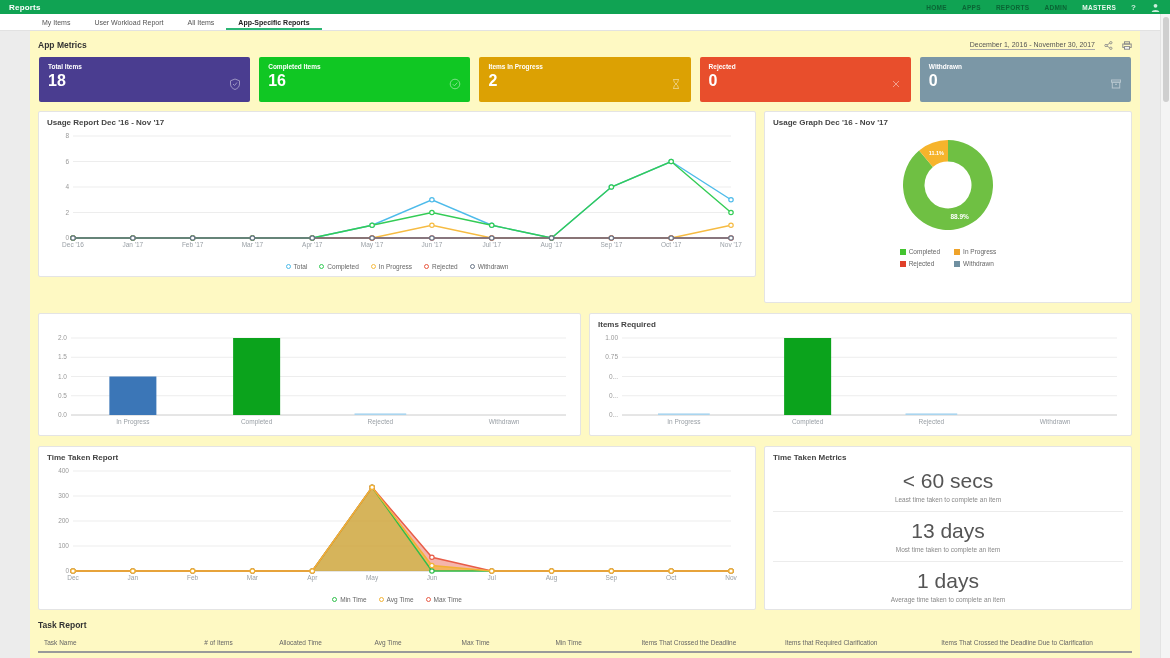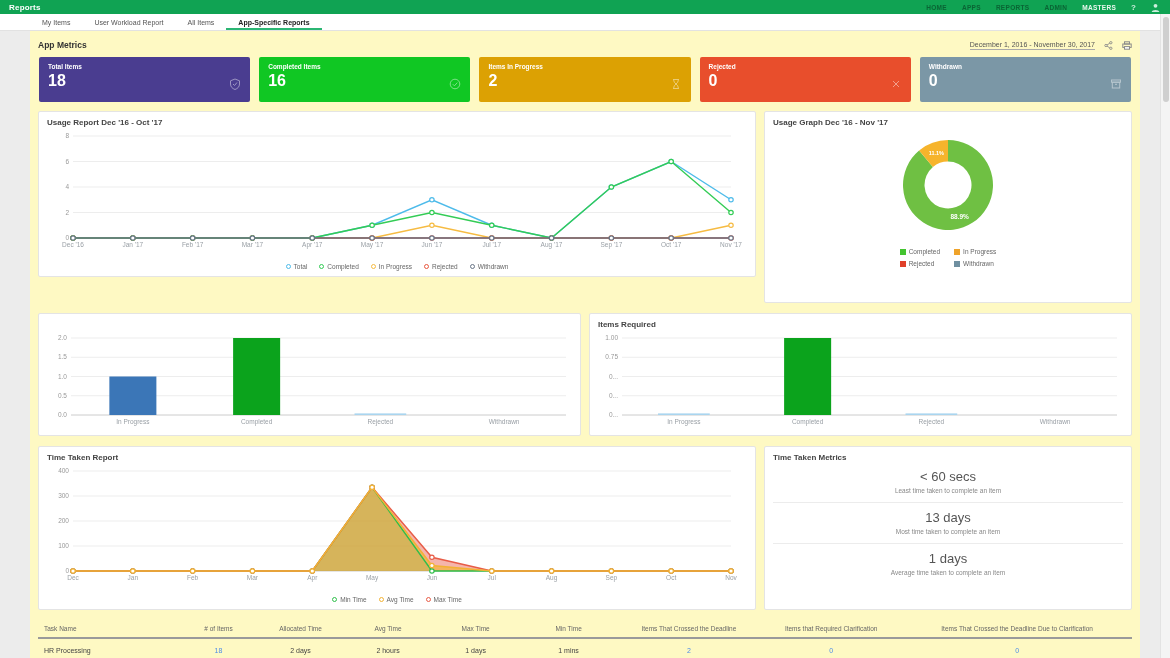--- a/index.html
+++ b/index.html
@@ -52,21 +52,21 @@
   .legend-item { display:flex; align-items:center; gap:3px; font-size:6.5px; color:#666; }
   .lg-circle { width:5px; height:5px; border-radius:50%; background:#fff; border:1.5px solid #999; }
   .lg-square { width:6px; height:6px; }
 
   .donut-box { height:110px; display:flex; justify-content:center; margin-top:3px; }
   .donut-legend { display:grid; grid-template-columns:auto auto; gap:5px 14px; justify-content:center; margin-top:8px; }
 
   
   .sum-block { text-align:center; padding:7px 0 8px; border-bottom:1px solid #ececec; }
   .sum-block:last-child { border-bottom:none; }
-  .sum-value { font-size:13px; color:#555; }
+  .sum-value { font-size:21px; color:#555; }
   .sum-caption { font-size:6.5px; color:#888; margin-top:3px; }
 
   
   .task-title { font-size:8.5px; font-weight:bold; color:#333; margin:2px 0 4px; }
   table { width:100%; border-collapse:collapse; table-layout:fixed; }
   th { font-size:6.5px; color:#666; font-weight:normal; padding:5px 3px; border-bottom:2px solid #9a9a9a; text-align:center; white-space:nowrap; overflow:hidden; }
   td { font-size:7px; color:#444; padding:8px 3px; text-align:center; border-bottom:1px solid #eaeaea; }
   th:first-child, td:first-child { text-align:left; padding-left:6px; }
   td.link { color:#4d8de8; cursor:pointer; }
   .table-strip { height:7px; background:#f5f5f5; }
@@ -160,21 +160,21 @@
         <span class="card-icon"><svg width="12" height="12" viewBox="0 0 12 12" fill="none" stroke="#fff" stroke-width="1">
             <rect x="1.5" y="2" width="9" height="2.2"></rect>
             <rect x="2.3" y="4.2" width="7.4" height="5.8"></rect>
             <path d="M5 6.3 H7"></path>
           </svg></span>
       </div>
     </div>
 
   <div class="row">
     <div class="panel p-usage">
-      <div class="panel-title">Usage Report Dec '16 - Oct '17</div>
+      <div class="panel-title">Usage Report Dec '16 - Nov '17</div>
       <div class="chart-box" id="chart0"><svg viewBox="0 0 704 122" width="100%" height="100%">
             <line x1="28" y1="108" x2="686" y2="108" stroke="#cccccc" stroke-width="1"></line>
             <text x="24" y="110" text-anchor="end" font-size="6.5" fill="#999">0</text>
             <line x1="28" y1="82.5" x2="686" y2="82.5" stroke="#ededed" stroke-width="1"></line>
             <text x="24" y="84.5" text-anchor="end" font-size="6.5" fill="#999">2</text>
             <line x1="28" y1="57" x2="686" y2="57" stroke="#ededed" stroke-width="1"></line>
             <text x="24" y="59" text-anchor="end" font-size="6.5" fill="#999">4</text>
             <line x1="28" y1="31.5" x2="686" y2="31.5" stroke="#ededed" stroke-width="1"></line>
             <text x="24" y="33.5" text-anchor="end" font-size="6.5" fill="#999">6</text>
             <line x1="28" y1="6" x2="686" y2="6" stroke="#ededed" stroke-width="1"></line>
@@ -456,20 +456,21 @@
           </div>
           <div class="sum-block">
             <div class="sum-value">1 days</div>
             <div class="sum-caption">Average time taken to complete an item</div>
           </div>
         </div>
     </div>
   </div>
 
   <div class="task-report">
+    <div class="task-title">Task Report</div>
     <table>
       <colgroup>
         <col style="width:13%">
           <col style="width:7%">
           <col style="width:8%">
           <col style="width:8%">
           <col style="width:8%">
         <col style="width:9%">
           <col style="width:13%">
           <col style="width:13%">

